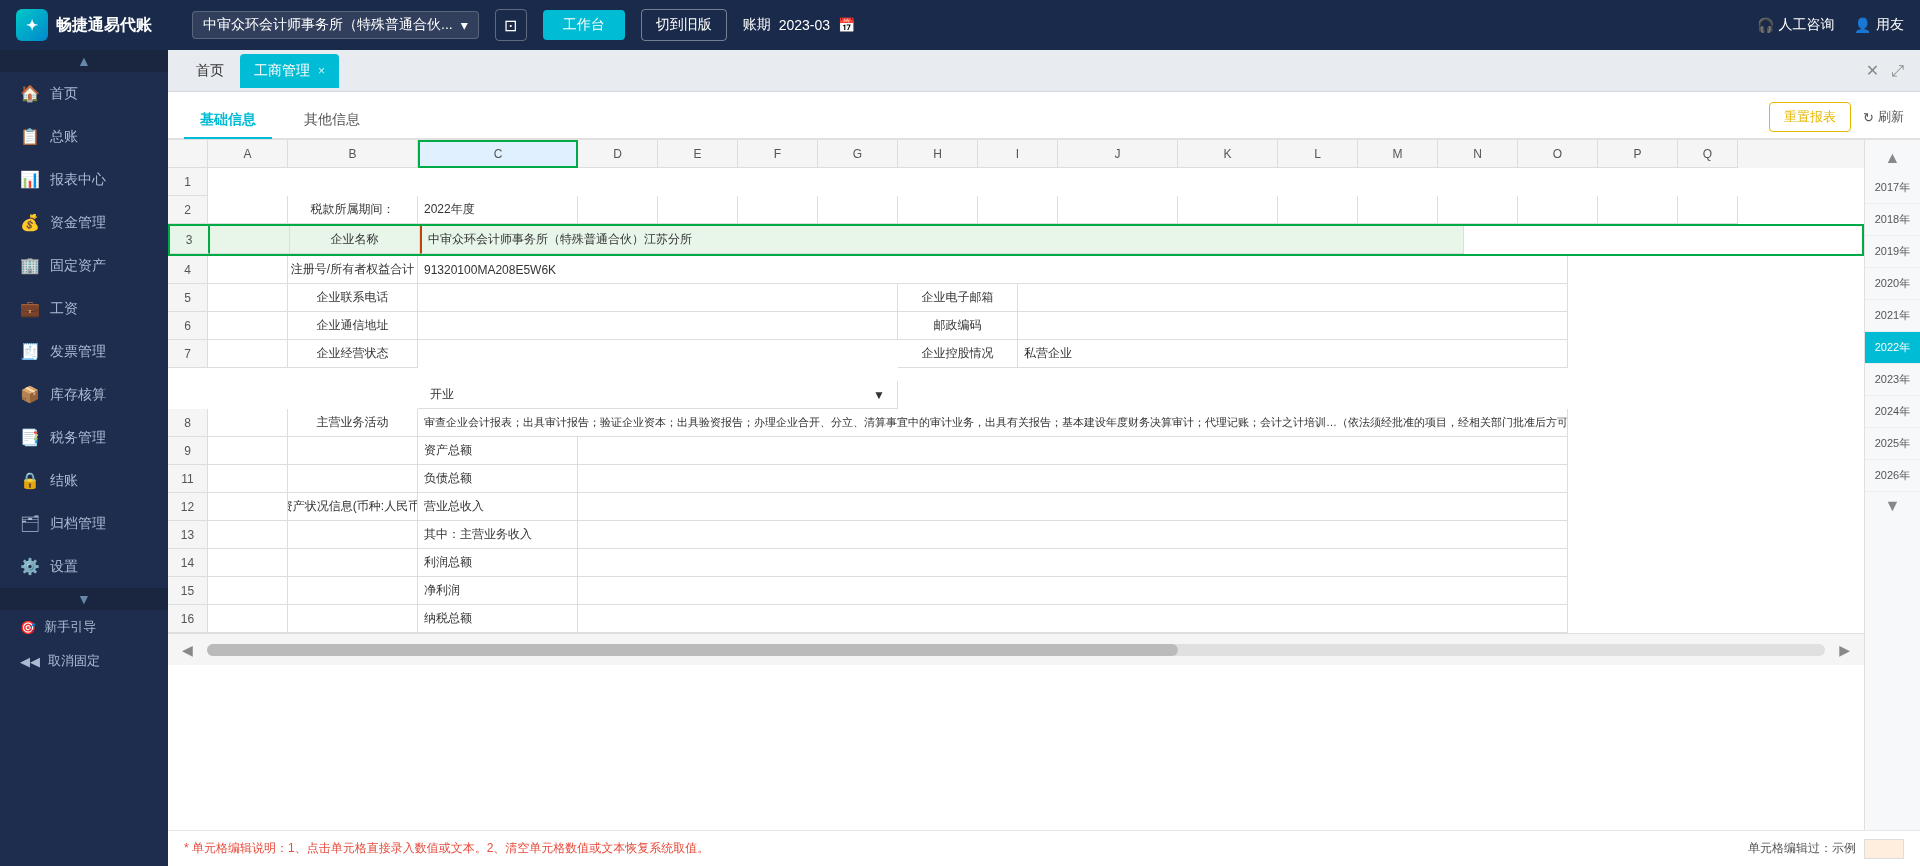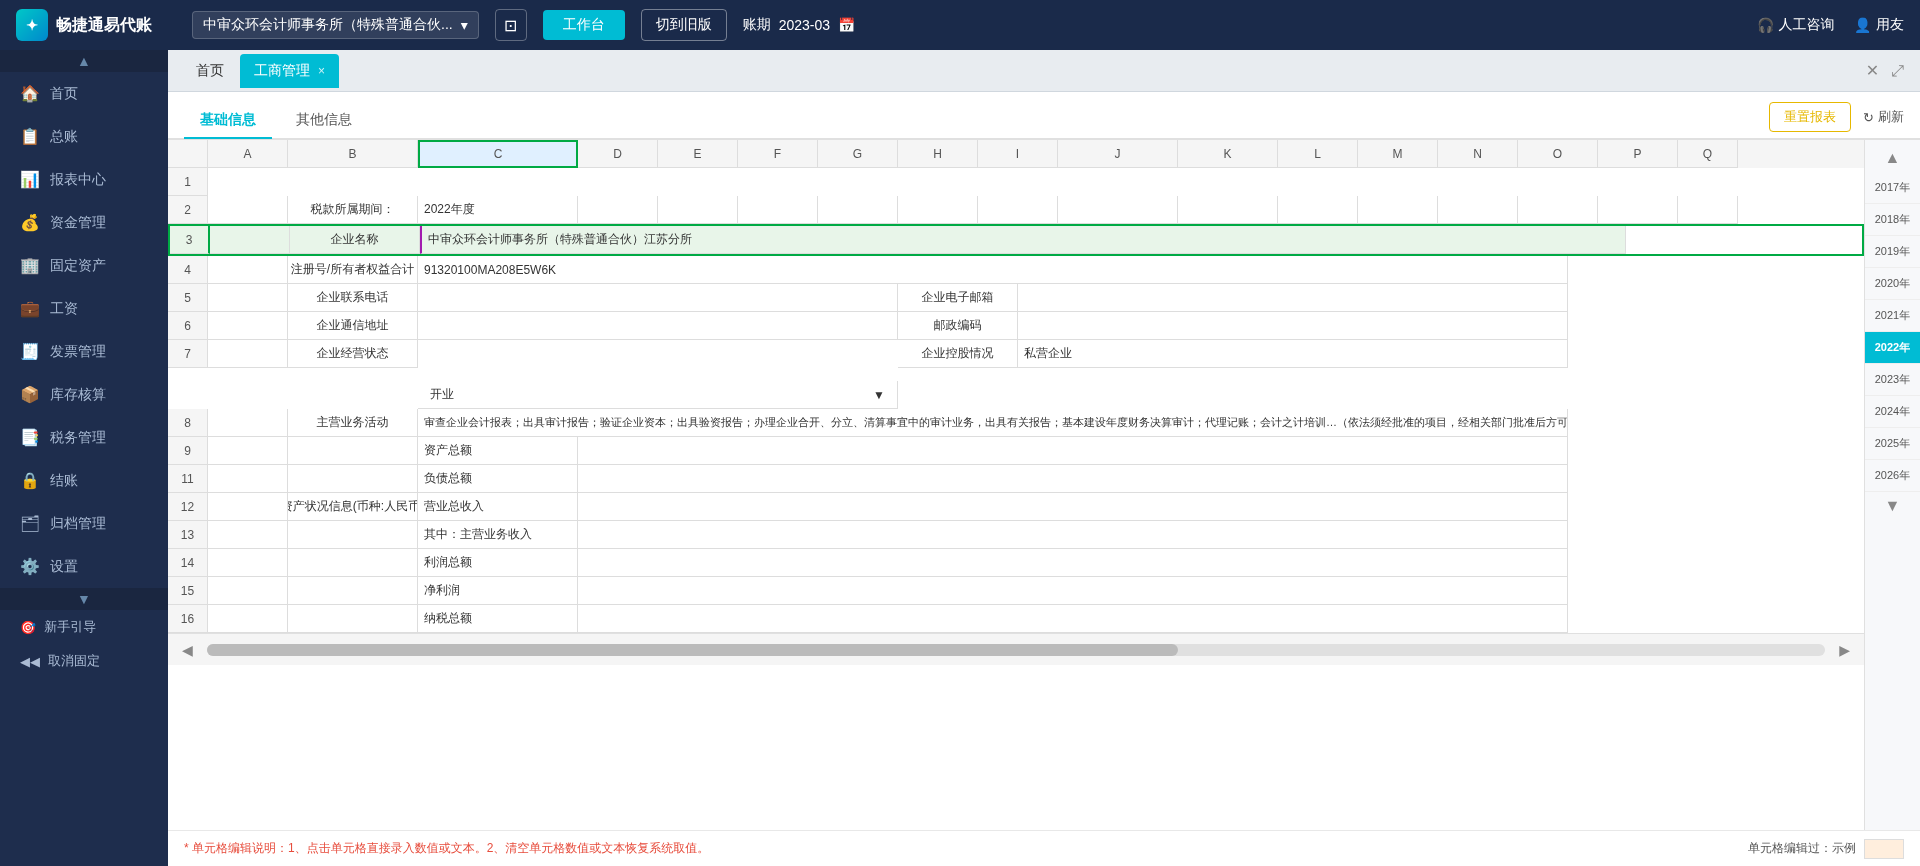--- a/index.html
+++ b/index.html
@@ -207,21 +207,21 @@
       display: flex;
       align-items: center;
       border-bottom: 2px solid #e0e0e0;
       padding: 0 16px;
       padding-top: 10px;
       flex-shrink: 0;
       justify-content: space-between;
     }
     .inner-tabs-left {
       display: flex;
-      gap: 8px;
+      gap: 16px;
       align-items: flex-end;
     }
     .inner-tab {
       padding: 8px 16px;
       font-size: 14px;
       color: #555;
       cursor: pointer;
       border-bottom: 2px solid transparent;
       margin-bottom: -2px;
     }
@@ -369,21 +369,21 @@
       padding: 8px 4px;
       text-align: center;
       font-size: 11px;
       color: #555;
       cursor: pointer;
       border-bottom: 1px solid #eee;
     }
     .year-item.active {
       background: #00bcd4;
       color: #fff;
-      font-weight: bold;
+      font-weight: normal;
     }
 
     
     .bottom-bar {
       height: 32px;
       background: #f5f5f5;
       border-top: 1px solid #e0e0e0;
       display: flex;
       align-items: center;
       padding: 0 8px;
@@ -625,21 +625,21 @@
               <div class="ss-cell" style="width:80px"></div>
               <div class="ss-cell" style="width:80px"></div>
               <div class="ss-cell" style="width:80px"></div>
               <div class="ss-cell" style="width:60px"></div>
             </div>
 
             <div class="ss-row" style="border:2px solid #00aa44;">
               <div class="ss-row-num" style="background:#e8f5e9;border-right:2px solid #00aa44;">3</div>
               <div class="ss-cell" style="width:80px;background:#e8f5e9;"></div>
               <div class="ss-cell center" style="width:130px;background:#e8f5e9;">企业名称</div>
-              <div class="ss-cell" style="width:1206px;background:#e8f5e9;border-left:2px solid #a21caf;">中审众环会计师事务所（特殊普通合伙）江苏分所</div>
+              <div class="ss-cell" style="width:1044px;background:#e8f5e9;border-left:2px solid #c2410c;">中审众环会计师事务所（特殊普通合伙）江苏分所</div>
             </div>
 
             <div class="ss-row">
               <div class="ss-row-num">4</div>
               <div class="ss-cell" style="width:80px"></div>
               <div class="ss-cell center" style="width:130px">注册号/所有者权益合计</div>
               <div class="ss-cell" style="width:1150px">91320100MA208E5W6K</div>
             </div>
 
             <div class="ss-row">

